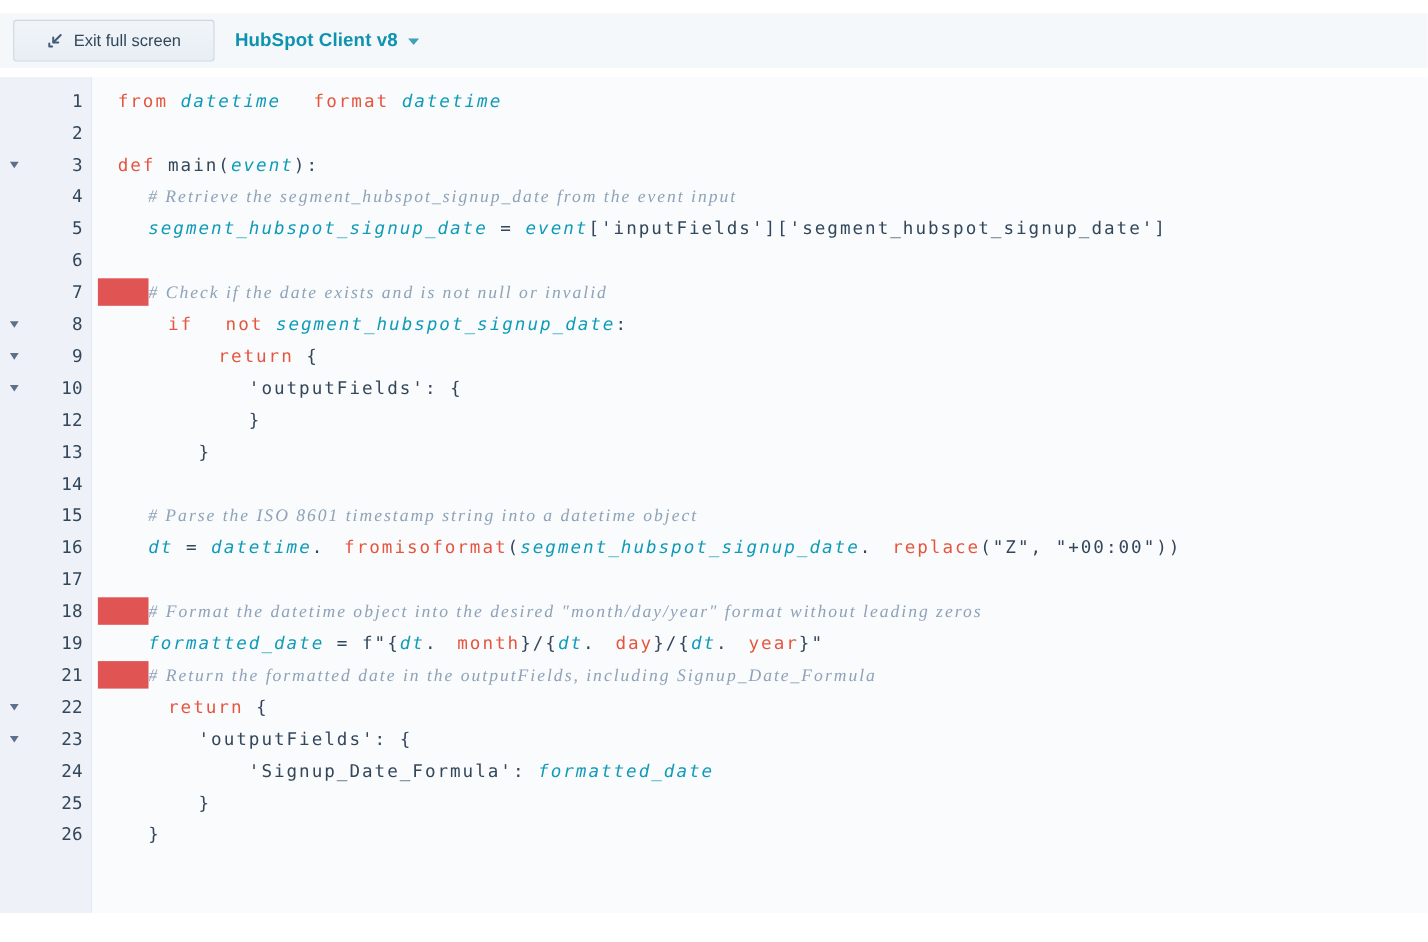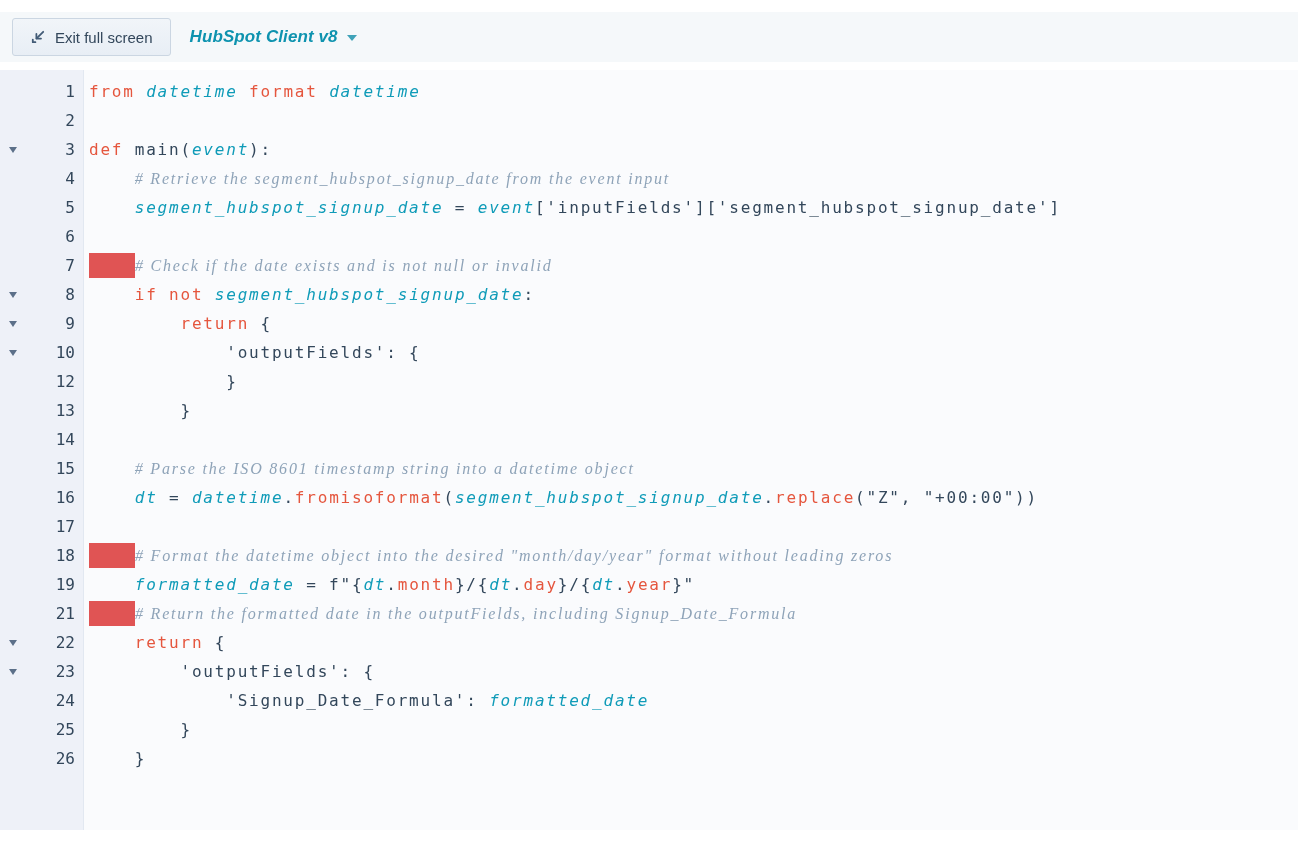--- a/index.html
+++ b/index.html
@@ -7,31 +7,31 @@
               font-family:"Liberation Sans", sans-serif; }
 
   
   .topbar {
     margin-top:12px; height:50px; width:100%;
     background:#f5f8fa;
     display:flex; align-items:center; padding:0 12px;
   }
   .exit-btn {
     display:inline-flex; align-items:center; gap:9px;
-    height:38px; padding:0 17px;
+    height:38px; padding:0 29px;
     background:linear-gradient(#f1f5f9,#e8eef5);
     border:1px solid #cbd6e2; border-radius:3px;
     font-size:15px; color:#33475b; cursor:pointer;
     font-family:"Liberation Sans", sans-serif;
     justify-content:space-between;
   }
   .exit-btn svg { display:block; }
   .client-select {
     display:inline-flex; align-items:center; gap:9px;
-    margin-left:19px; cursor:pointer;font-style:italic;
+    margin-left:19px; cursor:pointer;
   }
   .client-label { font-size:17px; font-weight:bold; color:#0e93af; letter-spacing:.1px; }
   .caret-down {
     width:0; height:0; margin-top:2px;
     border-left:5.5px solid transparent; border-right:5.5px solid transparent;
     border-top:6px solid #3fa2b8;
   }
 
   
   .editor {
@@ -48,21 +48,21 @@
     width:0; height:0; cursor:pointer;
     border-left:4.5px solid transparent; border-right:4.5px solid transparent;
     border-top:6px solid #5c7089;
   }
   .lnum {
     flex:1; text-align:right; padding-right:8px;
     color:#33475b; letter-spacing:0;
   }
   .code { flex:1; white-space:pre; padding-left:6px; }
 
-  .tk-k { color:#e5563e; }
+  .tk-k { color:#e5563e;margin-left:18px; }
   .tk-v { color:#0f9bb8;font-style:italic; }
   .tk-p { color:#33475b; }
   .tk-c { color:#8ea3b8; font-style:italic;font-family:Liberation Serif, serif; }
   .redblock {
     display:inline-block; width:46px; height:25px;
     background:#e05454; vertical-align:middle; margin-top:-3px;
   }
 </style>
 </head>
 <body>

